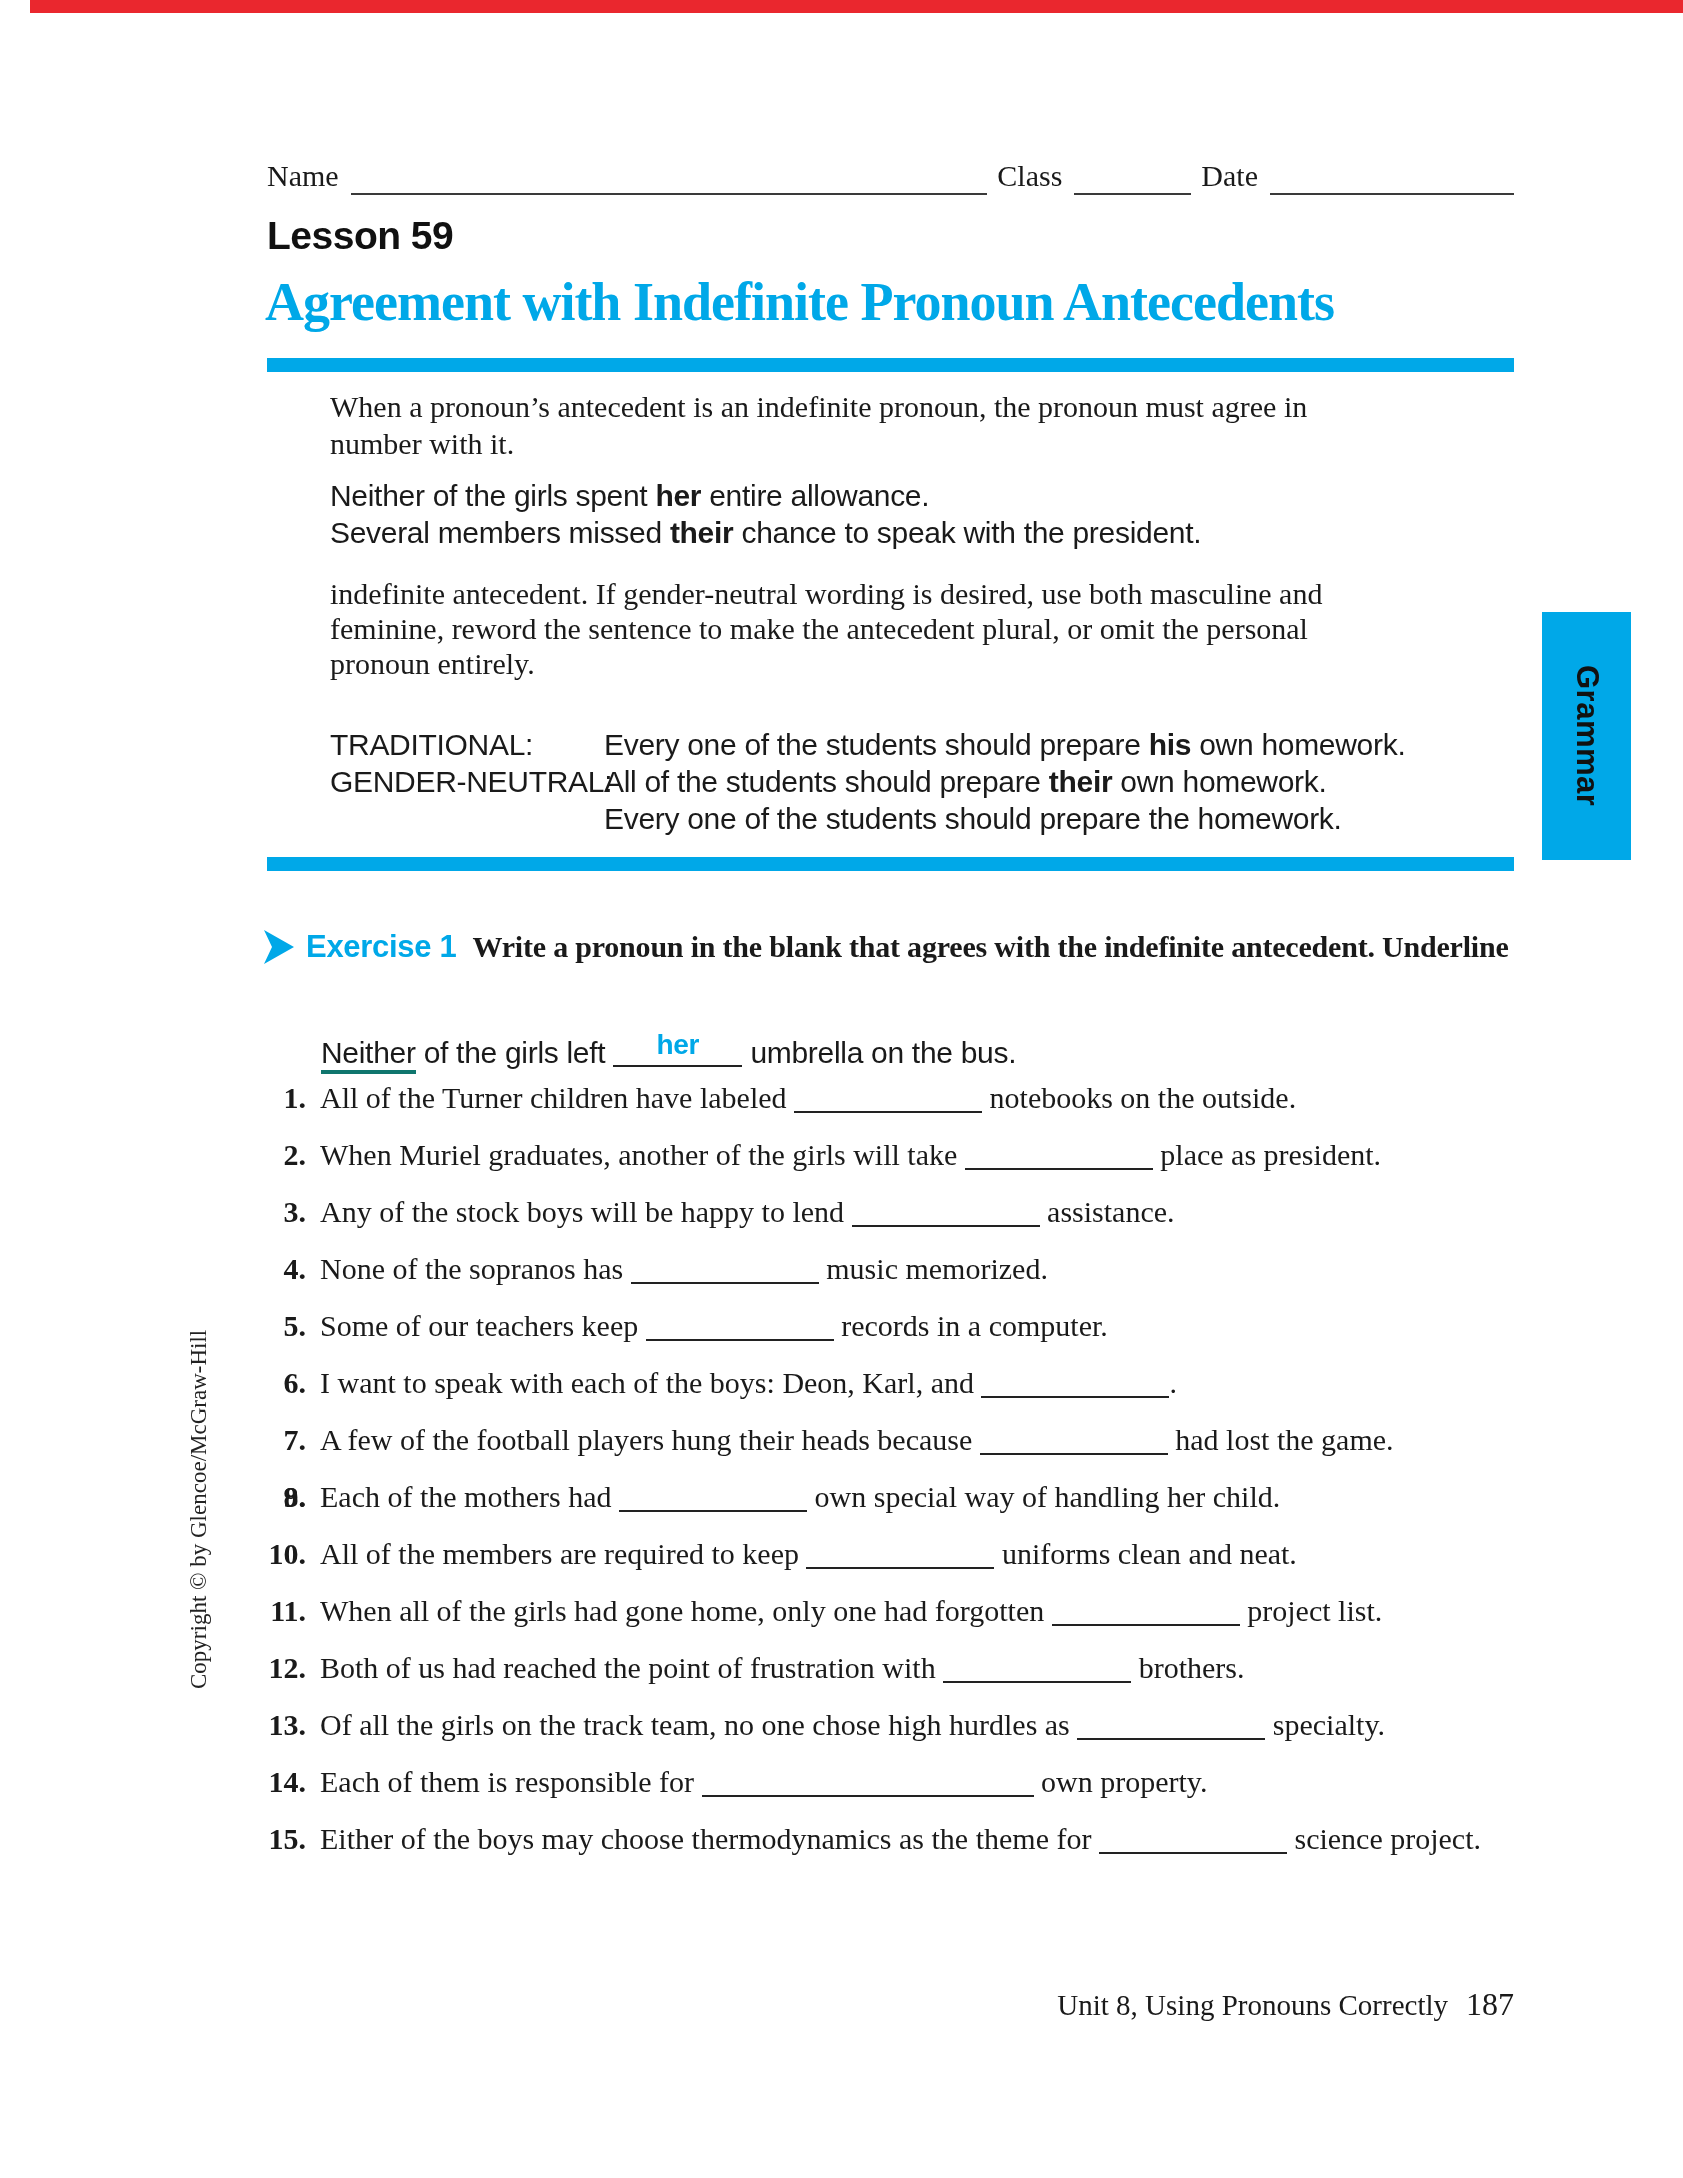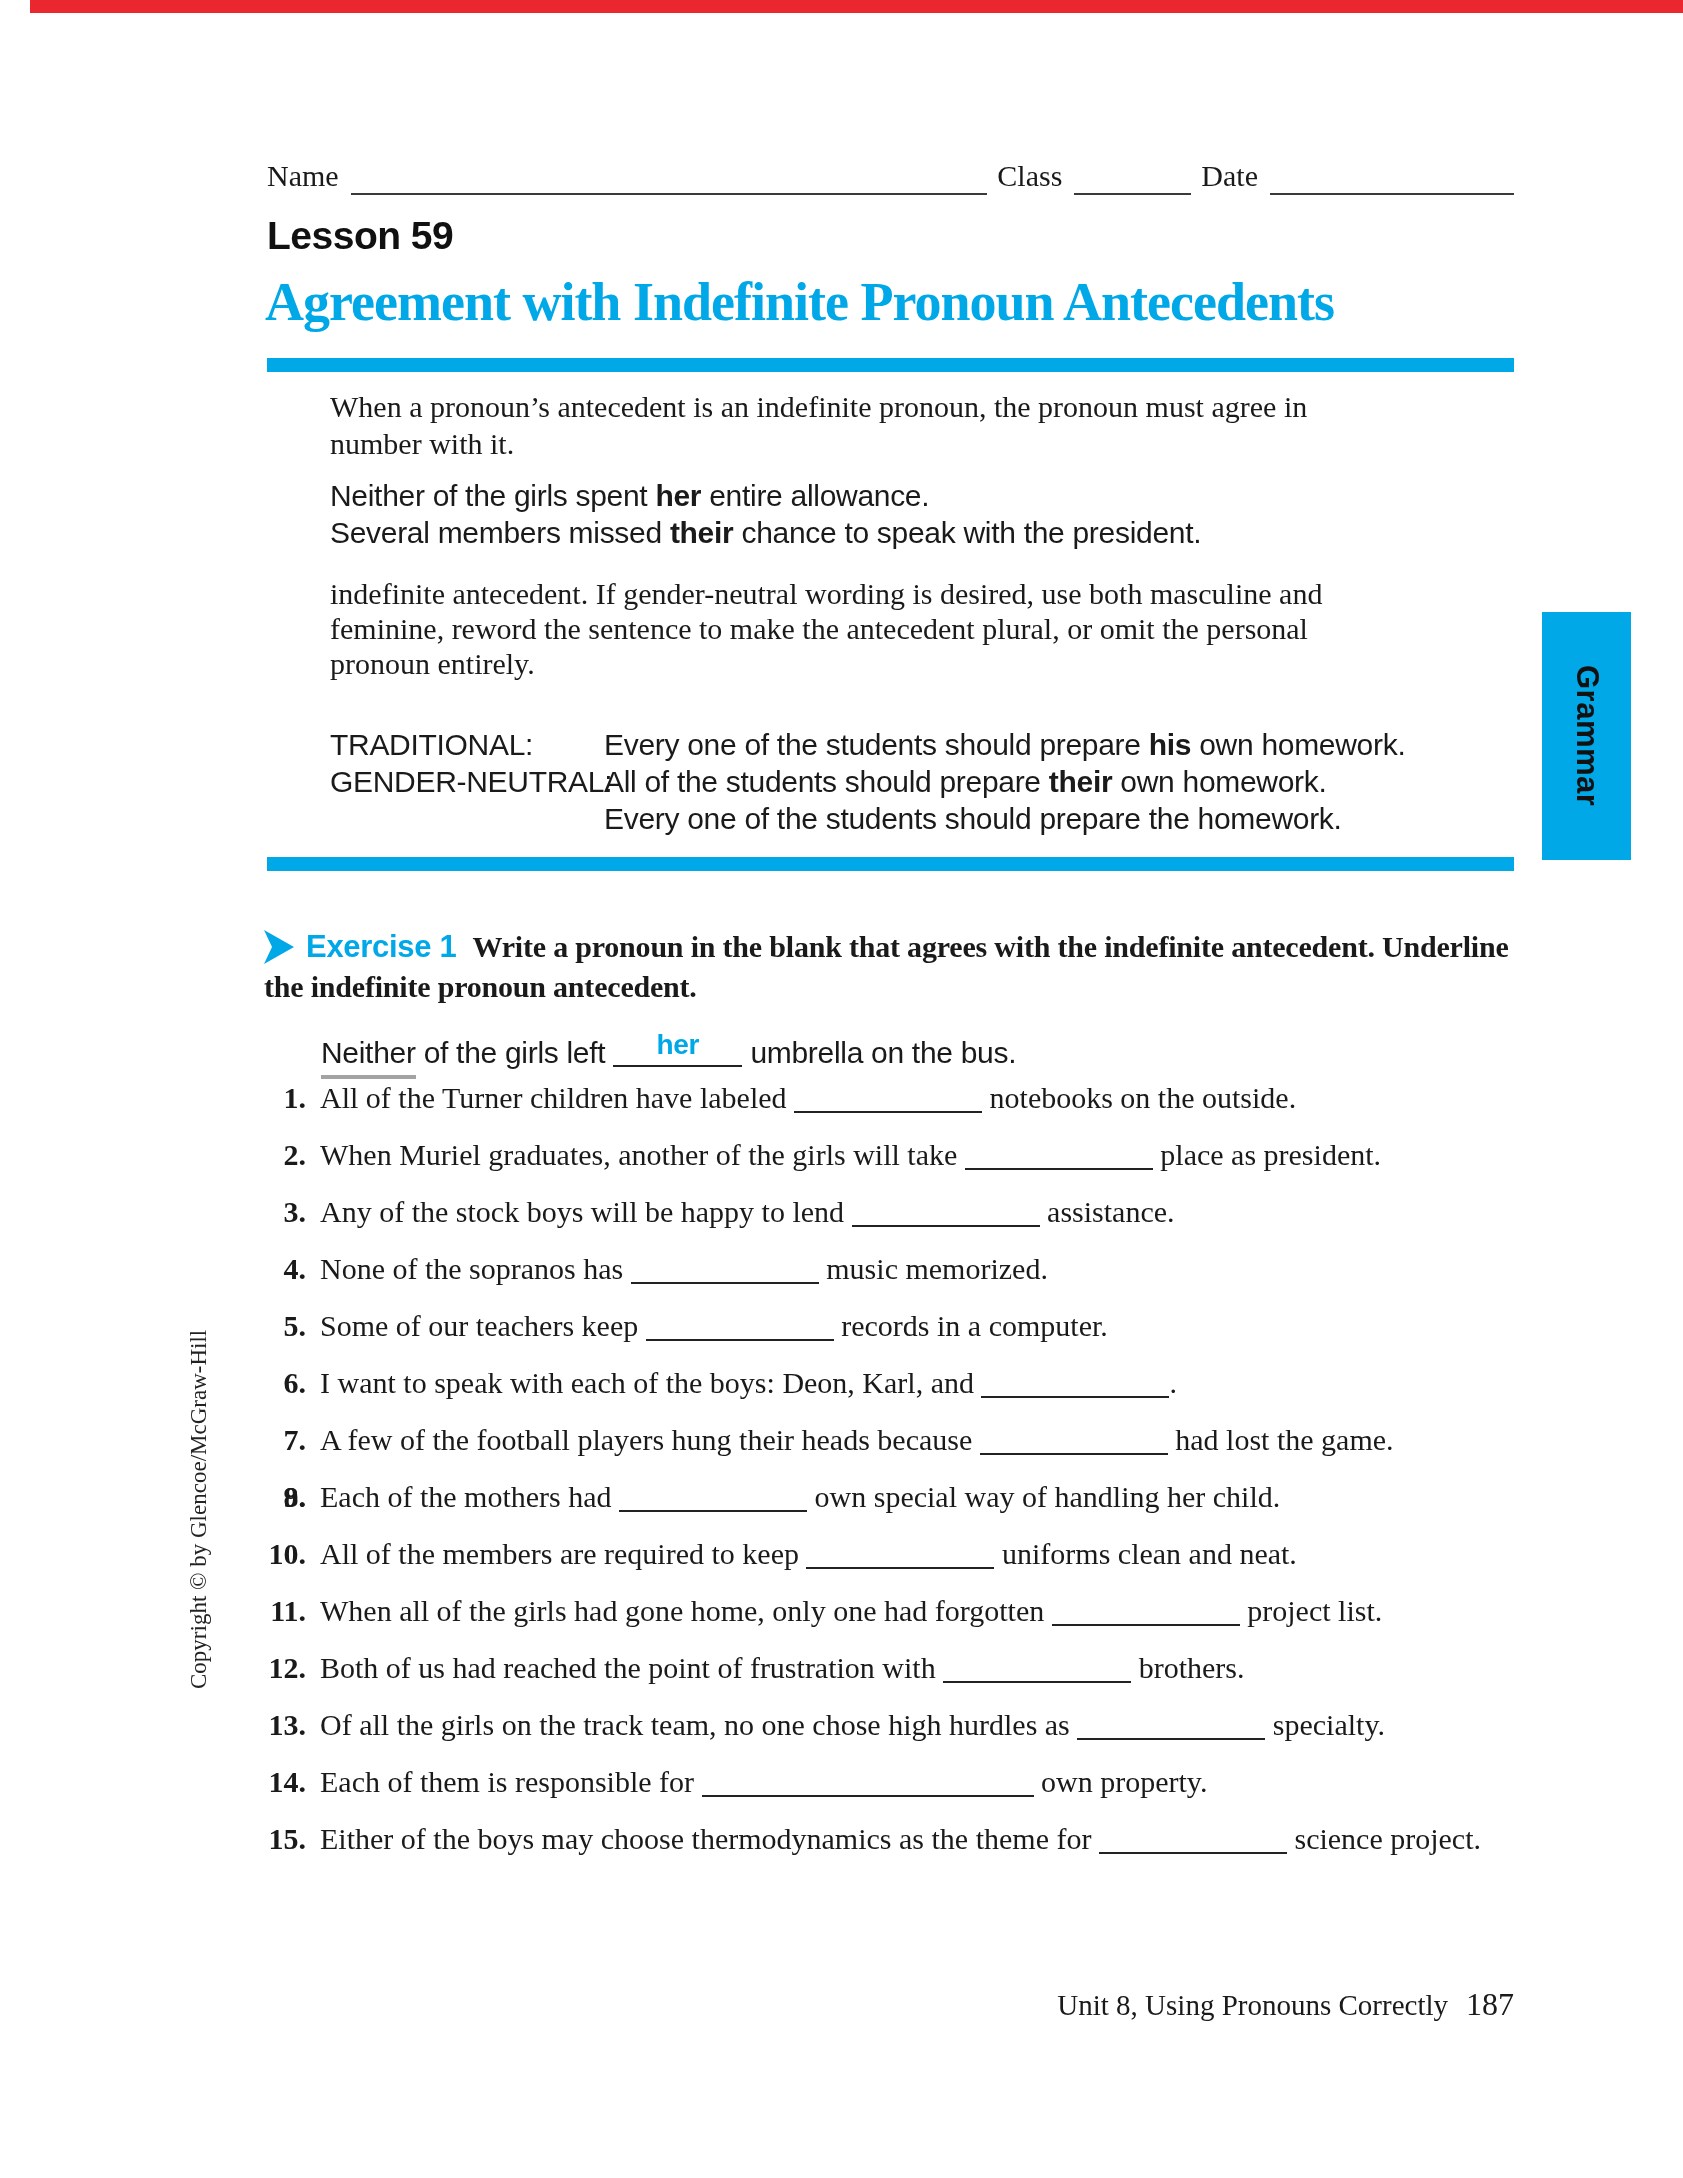--- a/index.html
+++ b/index.html
@@ -42,21 +42,21 @@
   
   #exh{left:264px;top:929px;width:1277px;}
   #exh .row1{display:flex;align-items:center;}
   #exh svg{flex:none;margin-right:12px;}
   #exlabel{font-family:"Liberation Sans",sans-serif;font-weight:700;font-size:31px;color:#00a8e8;letter-spacing:-0.3px;flex:none;}
   #exi1{font-weight:700;font-size:30px;margin-left:16px;white-space:nowrap;letter-spacing:-0.2px;}
   #exi2{font-weight:700;font-size:30px;margin-top:5px;white-space:nowrap;letter-spacing:-0.2px;}
 
   
   #exsent{left:321px;top:1036px;font-family:"Liberation Sans",sans-serif;font-size:30px;letter-spacing:-0.3px;white-space:nowrap;}
-  .neither{display:inline-block;border-bottom:4px solid #a3a3a3;padding-bottom:5px;}
+  .neither{display:inline-block;border-bottom:4px solid #0f766e;}
   .ex-blank{position:relative;display:inline-block;width:129px;height:2px;background:#222;vertical-align:-4px;}
   .ex-blank .her{position:absolute;left:0;bottom:6px;width:100%;text-align:center;font-family:"Liberation Sans",sans-serif;font-weight:700;font-size:28px;color:#00a8e8;}
 
   
   #items{left:255px;top:1083px;width:1327px;}
   .item{position:relative;padding-left:65px;font-size:30px;line-height:30px;margin-bottom:27px;white-space:nowrap;}
   .item .num{position:absolute;left:0;top:0;width:51px;text-align:right;font-weight:700;}
   .blank{display:inline-block;width:188px;height:2px;background:#222;vertical-align:-5px;}
   .blank.long{width:332px;}
 
@@ -118,21 +118,20 @@
 </div>
 
 <div class="abs" id="exh">
   <div class="row1">
     <svg width="30" height="34" viewBox="0 0 30 34">
         <polygon points="0,0 30,17 0,34 8,17" fill="#00a8e8"></polygon>
       </svg>
     <span id="exlabel">Exercise 1</span>
     <span id="exi1">Write a pronoun in the blank that agrees with the indefinite antecedent. Underline</span>
   </div>
-  <div id="exi2">the indefinite pronoun antecedent.</div>
 </div>
 
 <div class="abs" id="exsent"><span class="neither">Neither</span><span> of the girls left </span><span class="ex-blank"><span class="her">her</span></span><span> umbrella on the bus.</span></div>
 
 <div class="abs" id="items">
   <div class="item"><span class="num">1.</span><span><span>All of the Turner children have labeled </span><span class="blank"></span><span> notebooks on the outside.</span></span></div>
   <div class="item"><span class="num">2.</span><span><span>When Muriel graduates, another of the girls will take </span><span class="blank"></span><span> place as president.</span></span></div>
   <div class="item"><span class="num">3.</span><span><span>Any of the stock boys will be happy to lend </span><span class="blank"></span><span> assistance.</span></span></div>
   <div class="item"><span class="num">4.</span><span><span>None of the sopranos has </span><span class="blank"></span><span> music memorized.</span></span></div>
   <div class="item"><span class="num">5.</span><span><span>Some of our teachers keep </span><span class="blank"></span><span> records in a computer.</span></span></div>

